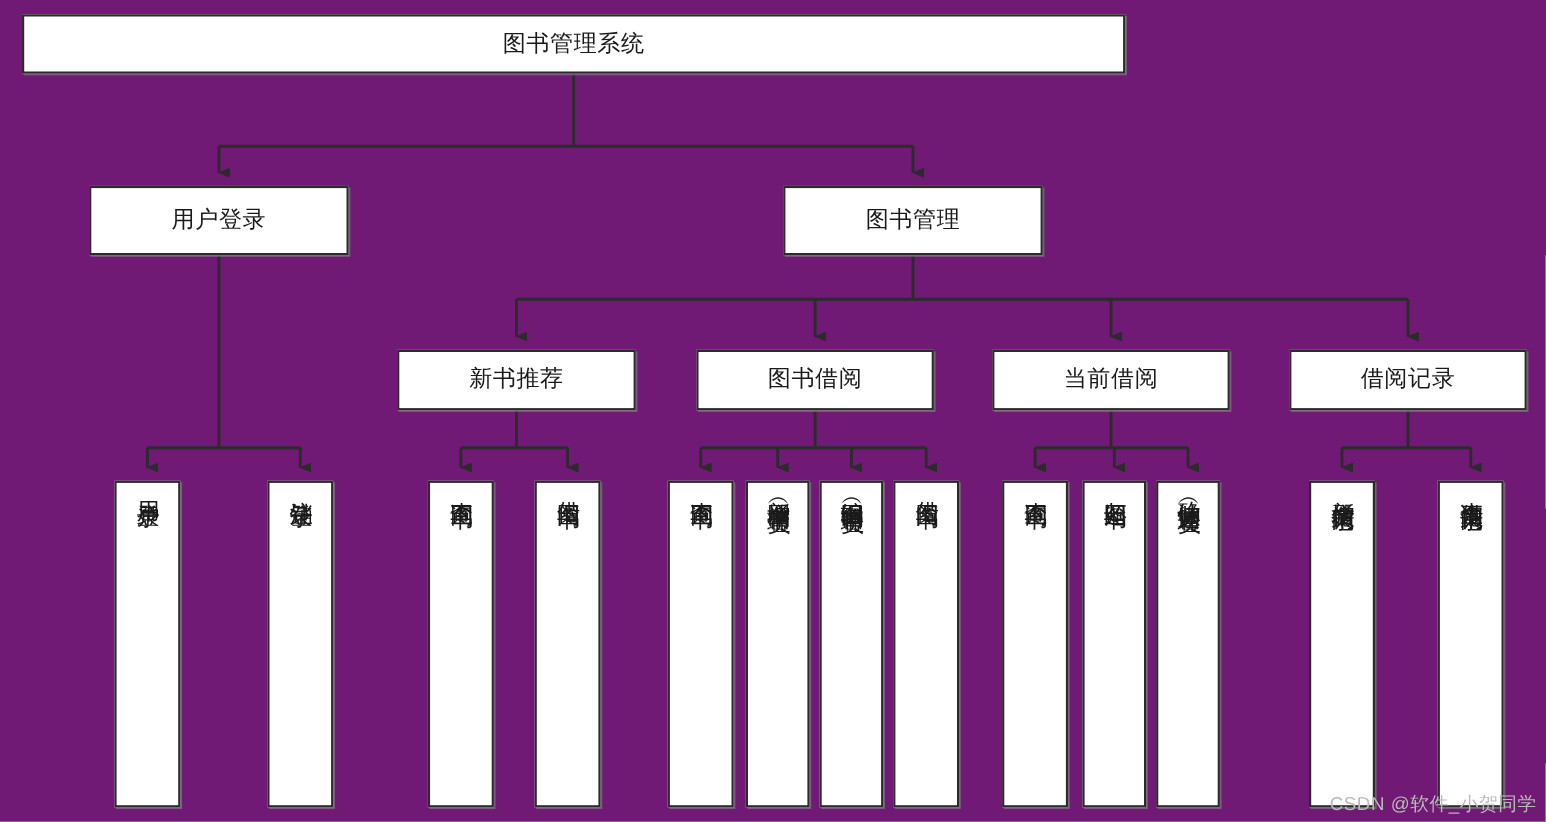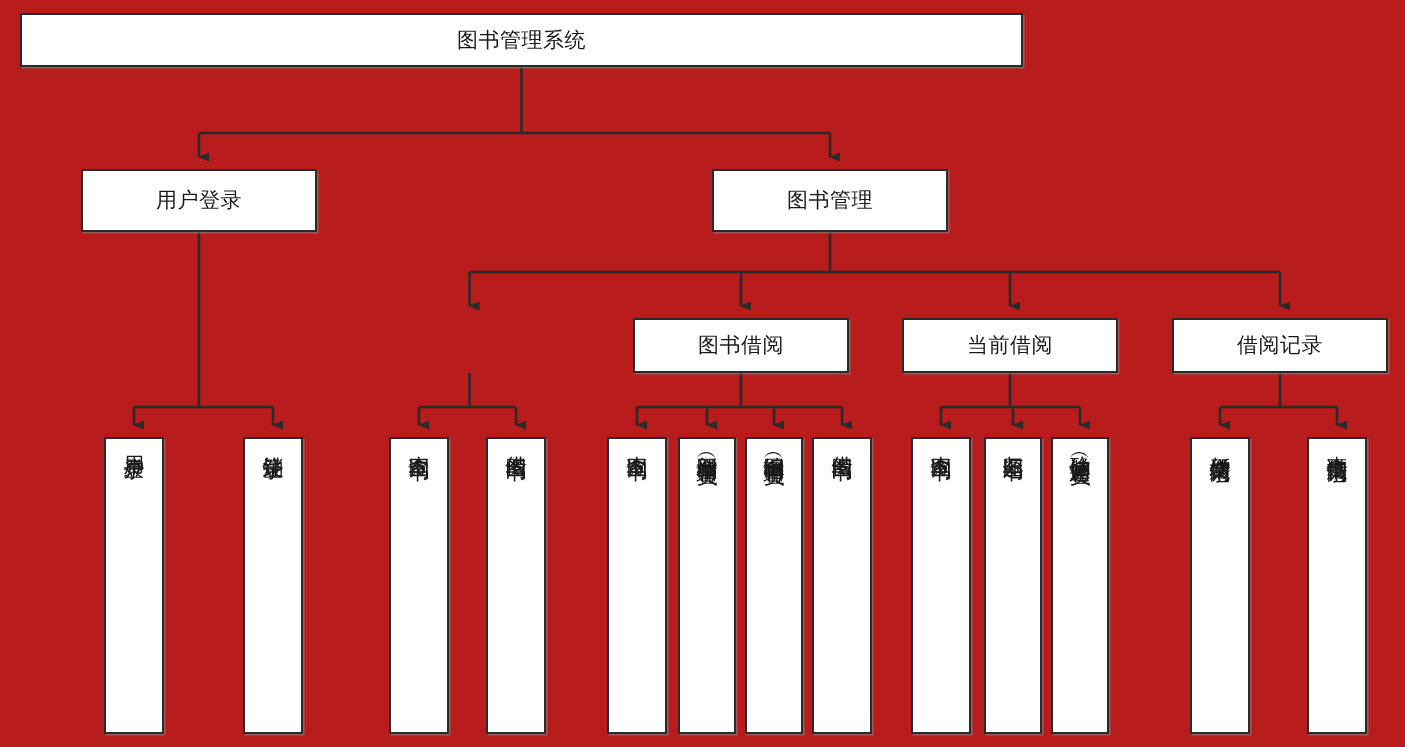--- a/index.html
+++ b/index.html
@@ -11,21 +11,21 @@
     width: 1405px;
     height: 747px;
     font-family: "Liberation Sans", "DejaVu Sans", sans-serif;
     overflow: hidden;
     position: relative;
   }
   #diagram-root {
     position: relative;
     width: 1405px;
     height: 747px;
-    background: #b91c1c;
+    background: #701a75;
   }
   svg#flow-svg {
     position: absolute;
     left: 0;
     top: 0;
     width: 1405px;
     height: 747px;
   }
   .node-box {
     position: absolute;
@@ -124,20 +124,23 @@
     <span class="node-label">图书管理系统</span>
   </div>
 
   <div class="node-box horizontal" style="left: 81px; top: 169px; width: 236px; height: 63px;">
     <span class="node-label">用户登录</span>
   </div>
   <div class="node-box horizontal" style="left: 712px; top: 169px; width: 236px; height: 63px; text-align: right;">
     <span class="node-label">图书管理</span>
   </div>
 
+  <div class="node-box horizontal" style="left: 361px; top: 318px; width: 217px; height: 55px;">
+    <span class="node-label">新书推荐</span>
+  </div>
   <div class="node-box horizontal" style="left: 633px; top: 318px; width: 216px; height: 55px; text-align: right;">
     <span class="node-label">图书借阅</span>
   </div>
   <div class="node-box horizontal" style="left: 902px; top: 318px; width: 216px; height: 55px; align-items: center;">
     <span class="node-label">当前借阅</span>
   </div>
   <div class="node-box horizontal" style="left: 1172px; top: 318px; width: 216px; height: 55px; align-items: center;">
     <span class="node-label">借阅记录</span>
   </div>
 
@@ -176,13 +179,14 @@
         <span class="node-label">确认归还（管理员）</span>
       </div>
       <div class="node-box vertical" style="left: 1190px; top: 437px; width: 60px; height: 297px;">
         <span class="node-label">新增借阅记录</span>
       </div>
       <div class="node-box vertical" style="left: 1307px; top: 437px; width: 60px; height: 297px;">
         <span class="node-label">查询借阅记录</span>
       </div>
     </div>
 
+  <div class="watermark">CSDN @软件_小贺同学</div>
 </div>
 
 </body></html>

